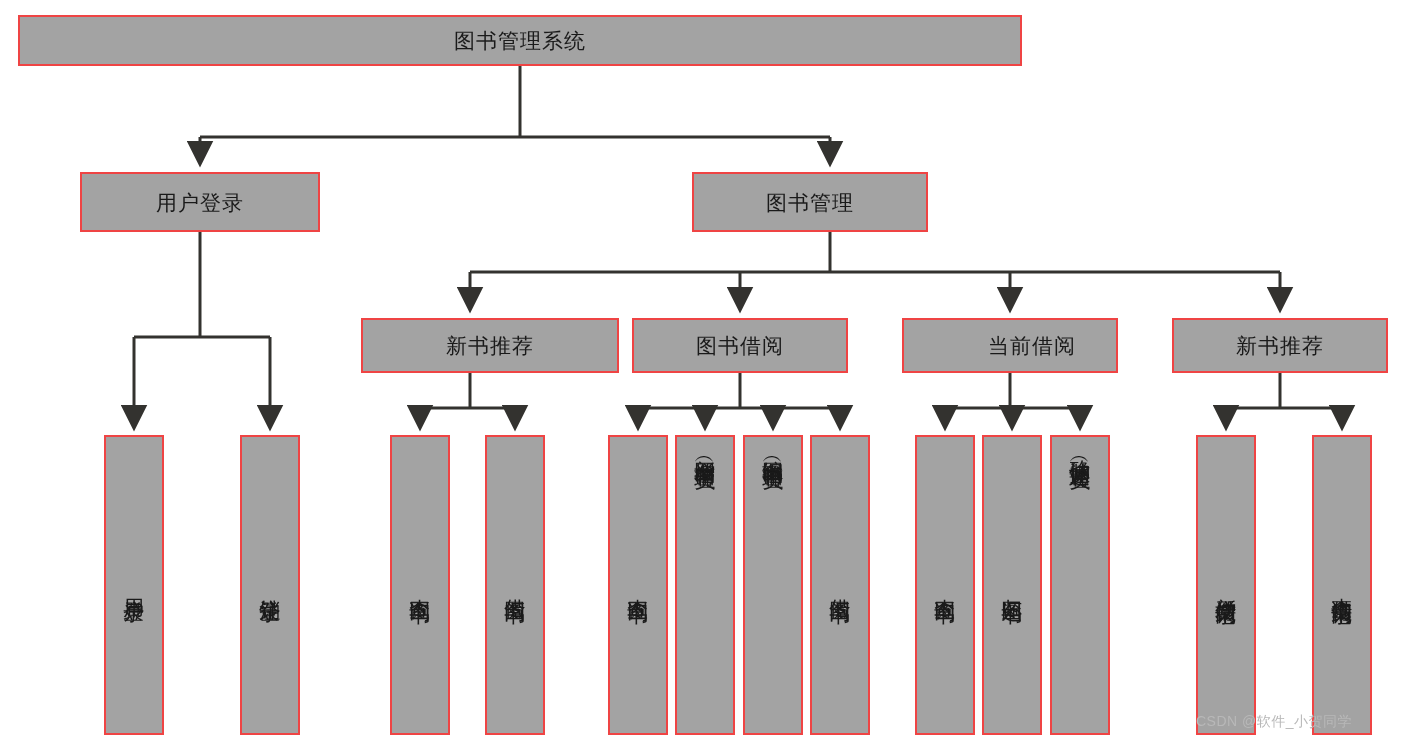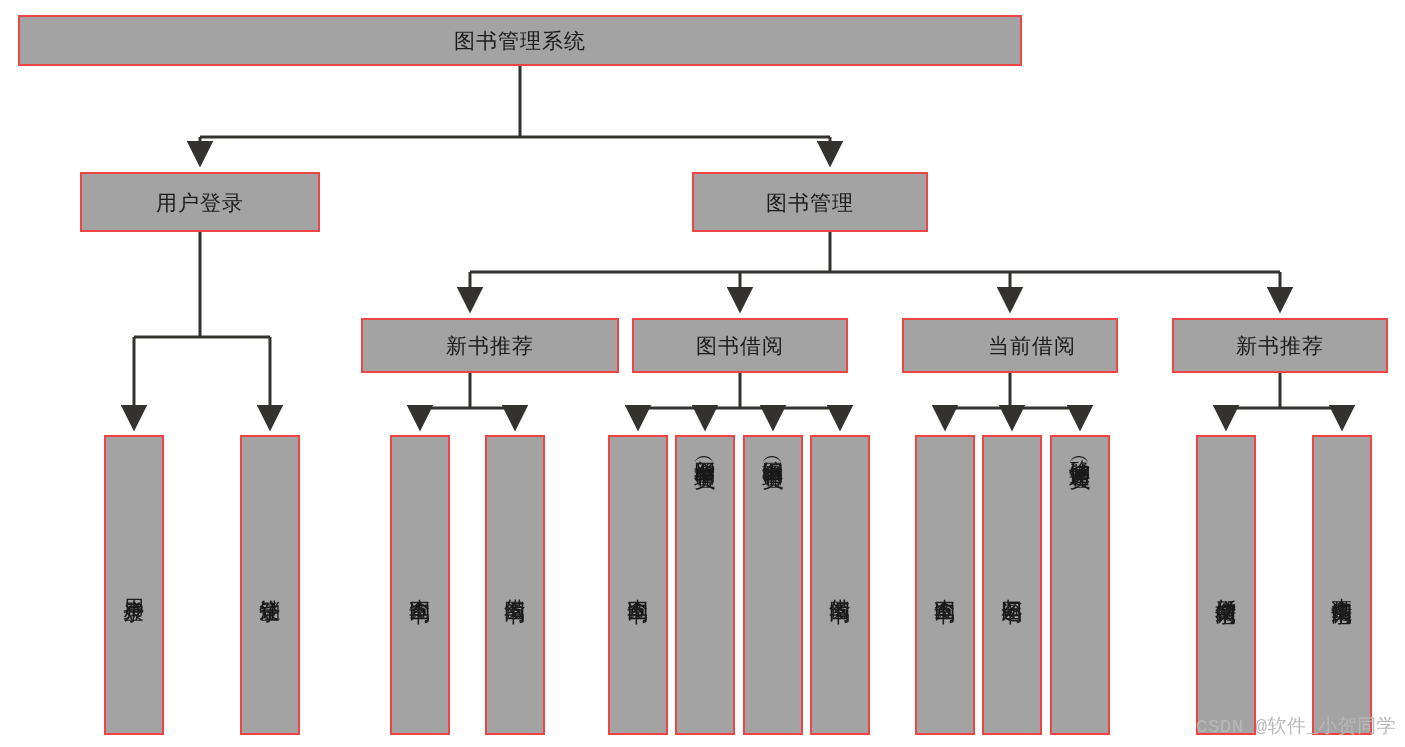--- a/index.html
+++ b/index.html
@@ -50,25 +50,24 @@
     text-align: center;
     white-space: nowrap;
   }
   .node.v.topalign {
     justify-content: flex-start;
     padding-top: 6px;
   }
   .watermark {
     position: absolute;
     color: #b8b8b8;
-    font-size: 19px;
+    font-size: 14px;
     letter-spacing: 0.5px;
     white-space: nowrap;
     user-select: none;
-    font-family: Liberation Mono, monospace;
   }
 </style>
 </head>
 <body>
 
 <div id="canvas">
 
   <svg class="edges" viewBox="0 0 1405 747" xmlns="http://www.w3.org/2000/svg">
     <defs>
       <marker id="arrow" viewBox="0 0 12 12" refX="10" refY="6" markerWidth="9" markerHeight="9" orient="auto-start-reverse">

